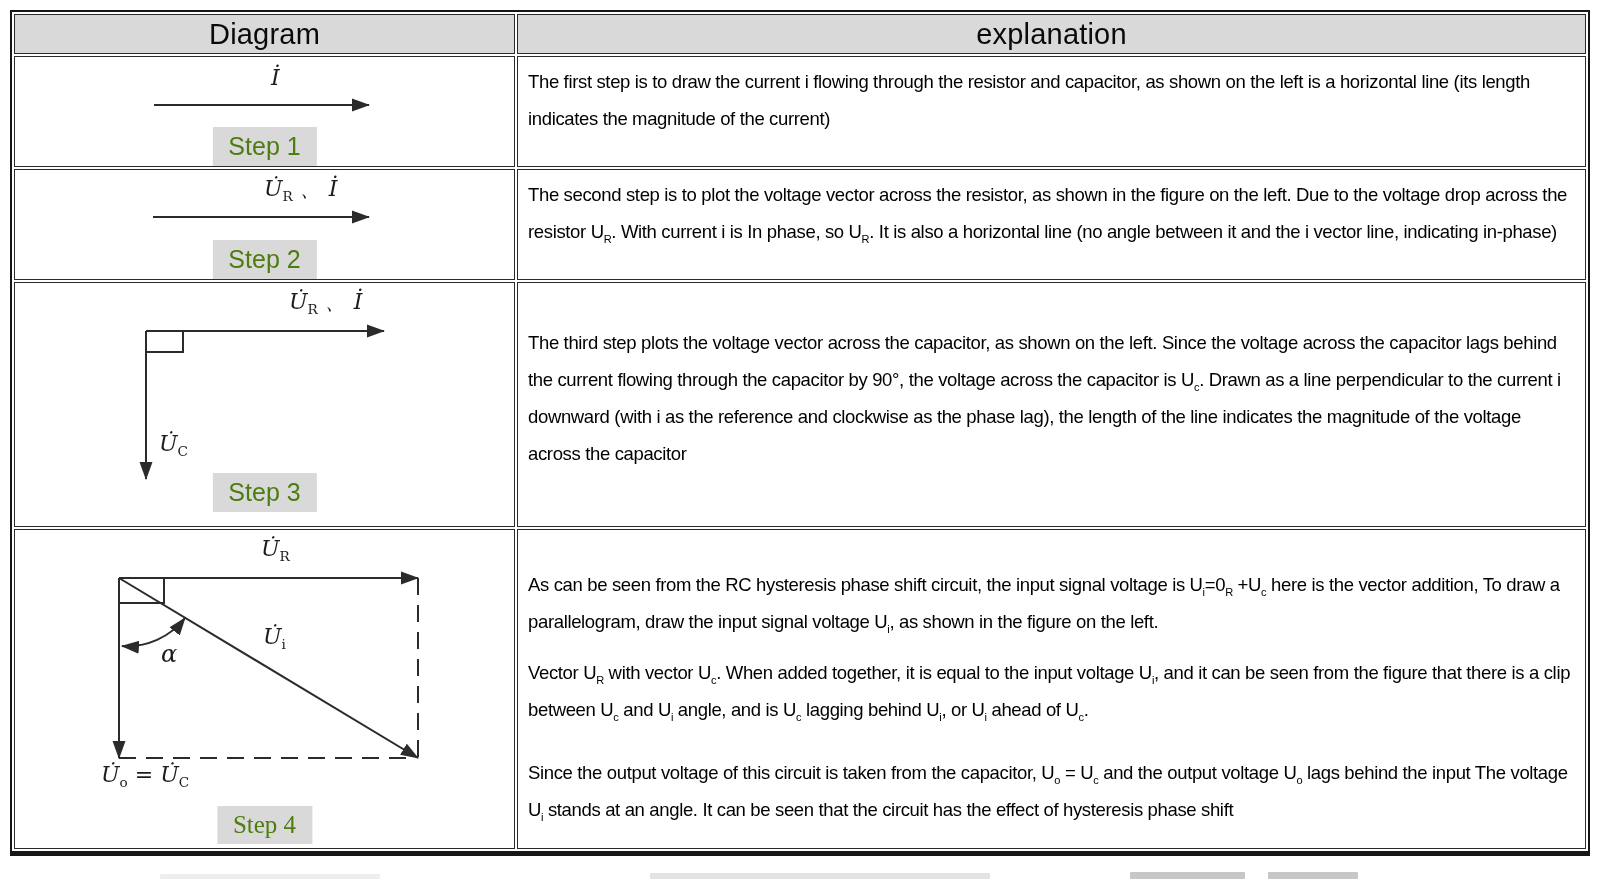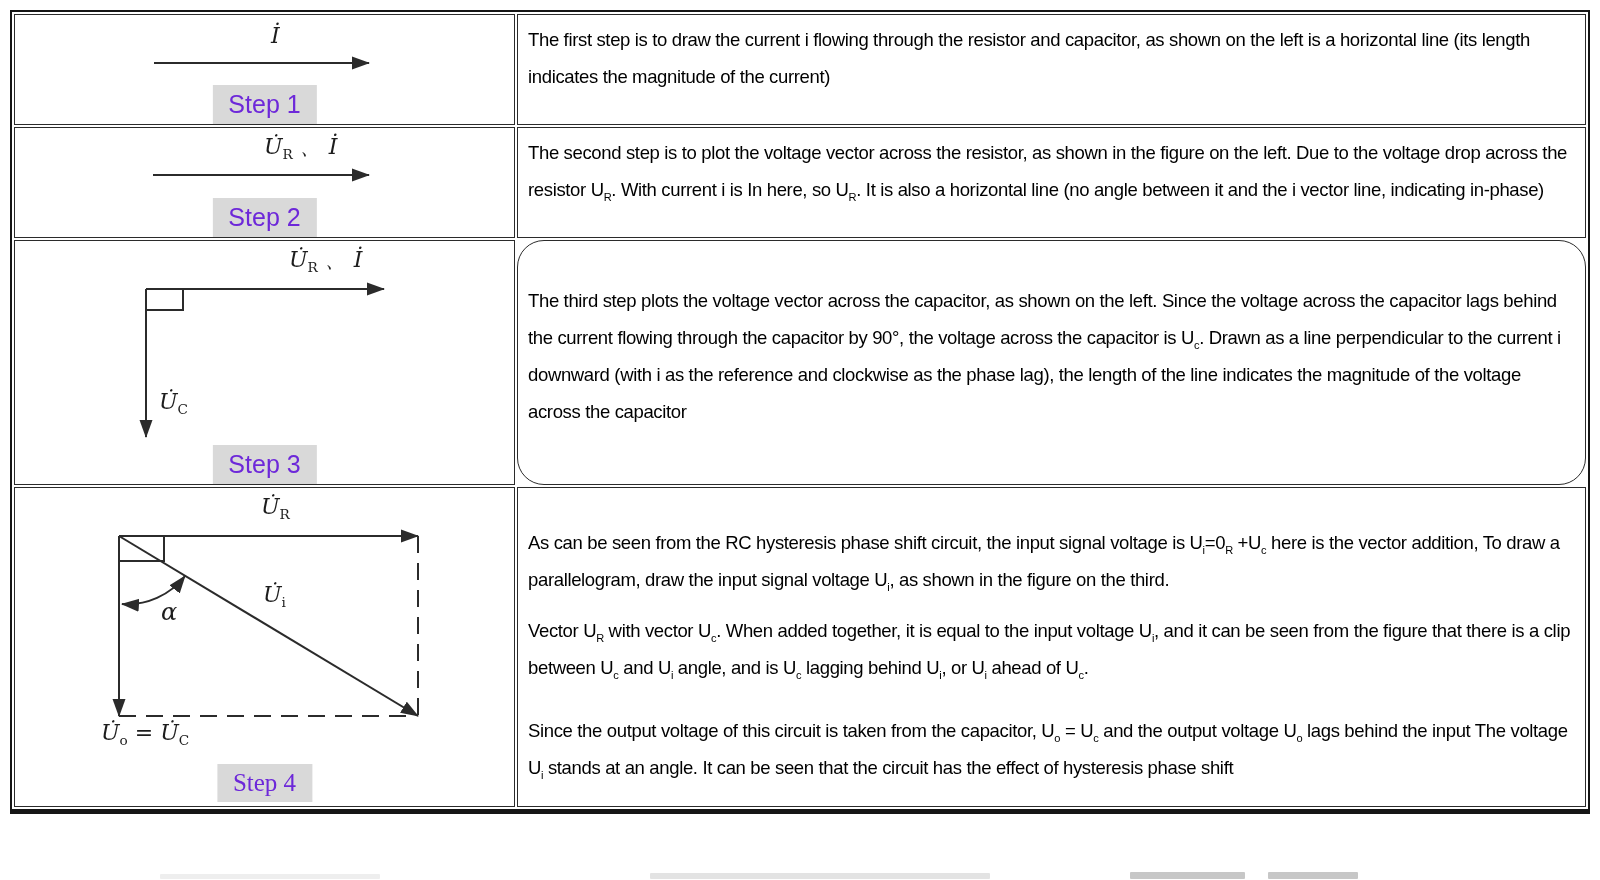--- a/index.html
+++ b/index.html
@@ -19,36 +19,36 @@
   td.hcell{
     height:40px; background:var(--header-bg); text-align:center; vertical-align:middle;
     font-size:29px; letter-spacing:0.2px; color:#0a0a0a;
   }
   td.dcell{position:relative; overflow:hidden;}
   td.ecell{
     font-size:18.5px; line-height:37px; letter-spacing:-0.35px;
     padding:6px 10px 20px 10px; color:var(--text);
   }
   tr.r1 td{height:111px;} tr.r2 td{height:111px;} tr.r3 td{height:245px;} tr.r4 td{height:305px;}
-  td.ecell-mid{vertical-align:middle;border-radius:27px;}
+  td.ecell-mid{vertical-align:middle;}
   td.ecell-p4{padding-top:36px;}
   .para-gap-sm{margin-bottom:14px;}
   .para-gap-lg{margin-bottom:26px;}
   .ecell sub{font-size:0.6em; line-height:0;}
 
   .dsvg{position:absolute; inset:0; width:100%; height:100%;}
   .vlabel{
     position:absolute; font-family:"DejaVu Serif","Liberation Serif",serif;
     font-style:italic; font-size:22px; color:#1d1d1d; white-space:nowrap;
   }
   .vlabel sub{font-size:0.62em; font-style:normal; line-height:0;}
   .alpha-label{font-size:24px;}
   .badge{
     position:absolute; left:50%; transform:translateX(-50%);
-    background:var(--badge-bg); color:#6d28d9;
+    background:var(--badge-bg); color:#4d7c0f;
     font-size:25px; padding:5px 16px; white-space:nowrap;
   }
   .artifact{position:absolute; background:#8f8f8f; opacity:.55; border-radius:1px;}
 </style>
 </head>
 <body>
 
 <div class="page">
 
   <svg width="0" height="0" style="position:absolute">
@@ -62,20 +62,24 @@
     </defs>
   </svg>
 
   <table class="steps">
     <colgroup>
         <col style="width:501px">
         <col>
       </colgroup>
 
     <tbody>
+        <tr>
+      <td class="hcell">Diagram</td>
+      <td class="hcell">explanation</td>
+    </tr>
 
     <tr class="r1">
       <td class="dcell">
         <svg class="dsvg">
           <line x1="139" y1="48" x2="354" y2="48" stroke="#2b2b2b" stroke-width="2" marker-end="url(#arr)"></line>
         </svg>
         <span class="vlabel" style="left:256px; top:8px;"><span>İ</span></span>
         <div class="badge" style="bottom:0;">Step 1</div>
       </td>
       <td class="ecell">
@@ -85,34 +89,34 @@
 
     <tr class="r2">
       <td class="dcell">
         <svg class="dsvg">
           <line x1="138" y1="47" x2="354" y2="47" stroke="#2b2b2b" stroke-width="2" marker-end="url(#arr)"></line>
         </svg>
         <span class="vlabel" style="left:249px; top:4px;"><span>U̇</span><sub>R</sub><span> 、 </span><span>İ</span></span>
         <div class="badge" style="bottom:0;">Step 2</div>
       </td>
       <td class="ecell">
-        <p><span>The second step is to plot the voltage vector across the resistor, as shown in the figure on the left. Due to the voltage drop across the resistor U</span><sub>R</sub><span>. With current i is In here, so U</span><sub>R</sub><span>. It is also a horizontal line (no angle between it and the i vector line, indicating in-phase)</span></p>
+        <p><span>The second step is to plot the voltage vector across the resistor, as shown in the figure on the left. Due to the voltage drop across the resistor U</span><sub>R</sub><span>. With current i is In phase, so U</span><sub>R</sub><span>. It is also a horizontal line (no angle between it and the i vector line, indicating in-phase)</span></p>
       </td>
     </tr>
 
     <tr class="r3">
       <td class="dcell">
         <svg class="dsvg">
           <line x1="131" y1="48" x2="369" y2="48" stroke="#2b2b2b" stroke-width="2" marker-end="url(#arr)"></line>
           <path d="M131,69 L168,69 L168,48" fill="none" stroke="#2b2b2b" stroke-width="2"></path>
           <line x1="131" y1="48" x2="131" y2="196" stroke="#2b2b2b" stroke-width="2" marker-end="url(#arr)"></line>
         </svg>
         <span class="vlabel" style="left:274px; top:4px;"><span>U̇</span><sub>R</sub><span> 、 </span><span>İ</span></span>
         <span class="vlabel" style="left:144px; top:148px;"><span>U̇</span><sub>C</sub></span>
-        <div class="badge" style="bottom:0;">Step 3</div>
+        <div class="badge" style="bottom:14px;">Step 3</div>
       </td>
       <td class="ecell ecell-mid">
         <p><span>The third step plots the voltage vector across the capacitor, as shown on the left. Since the voltage across the capacitor lags behind the current flowing through the capacitor by 90°, the voltage across the capacitor is U</span><sub>c</sub><span>. Drawn as a line perpendicular to the current i downward (with i as the reference and clockwise as the phase lag), the length of the line indicates the magnitude of the voltage across the capacitor</span></p>
       </td>
     </tr>
 
     <tr class="r4">
       <td class="dcell">
         <svg class="dsvg">
           <line x1="104" y1="48" x2="403" y2="48" stroke="#2b2b2b" stroke-width="2" marker-end="url(#arr)"></line>
@@ -123,21 +127,21 @@
           <line x1="104" y1="48" x2="403" y2="228" stroke="#2b2b2b" stroke-width="2" marker-end="url(#arr)"></line>
           <path d="M170,88 A73,73 0 0 1 107,116" fill="none" stroke="#2b2b2b" stroke-width="2" marker-start="url(#arrs)" marker-end="url(#arr)"></path>
         </svg>
         <span class="vlabel" style="left:246px; top:6px;"><span>U̇</span><sub>R</sub></span>
         <span class="vlabel" style="left:248px; top:94px;"><span>U̇</span><sub>i</sub></span>
         <span class="vlabel alpha-label" style="left:146px; top:110px;"><span>α</span></span>
         <span class="vlabel" style="left:86px; top:232px;"><span>U̇</span><sub>o</sub><span> = </span><span>U̇</span><sub>C</sub></span>
         <div class="badge" style="bottom:4px;font-family:Liberation Serif, serif;">Step 4</div>
       </td>
       <td class="ecell ecell-p4">
-        <p class="para-gap-sm"><span>As can be seen from the RC hysteresis phase shift circuit, the input signal voltage is U</span><sub>i</sub><span>=0</span><sub>R</sub><span> +U</span><sub>c</sub><span> here is the vector addition, To draw a parallelogram, draw the input signal voltage U</span><sub>i</sub><span>, as shown in the figure on the third.</span></p>
+        <p class="para-gap-sm"><span>As can be seen from the RC hysteresis phase shift circuit, the input signal voltage is U</span><sub>i</sub><span>=0</span><sub>R</sub><span> +U</span><sub>c</sub><span> here is the vector addition, To draw a parallelogram, draw the input signal voltage U</span><sub>i</sub><span>, as shown in the figure on the left.</span></p>
         <p class="para-gap-lg"><span>Vector U</span><sub>R</sub><span> with vector U</span><sub>c</sub><span>. When added together, it is equal to the input voltage U</span><sub>i</sub><span>, and it can be seen from the figure that there is a clip between U</span><sub>c</sub><span> and U</span><sub>i</sub><span> angle, and is U</span><sub>c</sub><span> lagging behind U</span><sub>i</sub><span>, or U</span><sub>i</sub><span> ahead of U</span><sub>c</sub><span>.</span></p>
         <p><span>Since the output voltage of this circuit is taken from the capacitor, U</span><sub>o</sub><span> = U</span><sub>c</sub><span> and the output voltage U</span><sub>o</sub><span> lags behind the input The voltage U</span><sub>i</sub><span> stands at an angle. It can be seen that the circuit has the effect of hysteresis phase shift</span></p>
       </td>
     </tr>
   </tbody>
     </table>
 
   <div class="artifact" style="left:650px; top:873px; width:340px; height:6px; opacity:.25;"></div>
   <div class="artifact" style="left:1130px; top:872px; width:115px; height:7px; opacity:.5;"></div>
   <div class="artifact" style="left:1268px; top:872px; width:90px; height:7px; opacity:.5;"></div>

